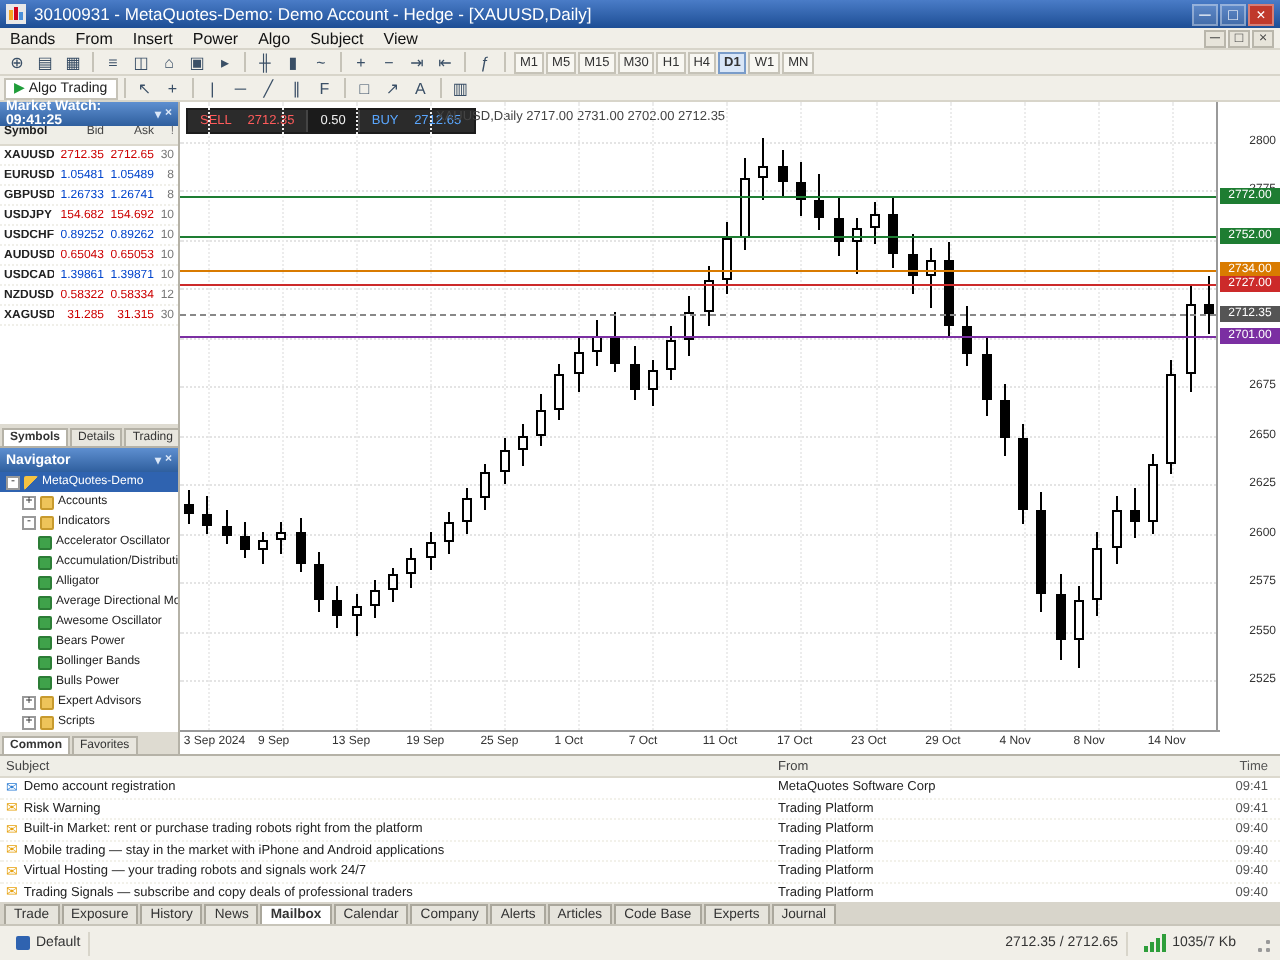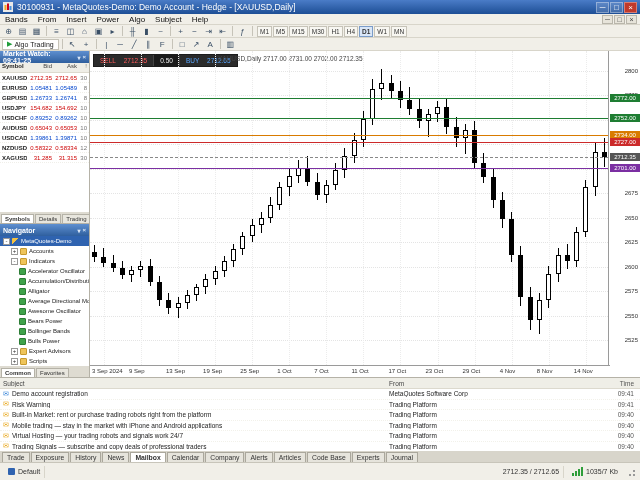--- a/index.html
+++ b/index.html
@@ -112,21 +112,21 @@
   </div>
 
   <div class="menubar">
     <span id="menu-items" style="display:flex">
         <span class="menu-item">Bands</span>
         <span class="menu-item">From</span>
         <span class="menu-item">Insert</span>
         <span class="menu-item">Power</span>
         <span class="menu-item">Algo</span>
         <span class="menu-item">Subject</span>
-        <span class="menu-item">Help</span>
+        <span class="menu-item">View</span>
       </span>
     <span class="spacer"></span>
     <span id="child-controls" style="padding-right:2px"><span class="child-btn">─</span><span class="child-btn">□</span><span class="child-btn">×</span></span>
   </div>
 
   <div class="toolbar">
     <span id="tb1-icons" style="display:flex;align-items:center;gap:1px">
         <span class="tbtn">⊕</span>
         <span class="tbtn">▤</span>
         <span class="tbtn">▦</span>

